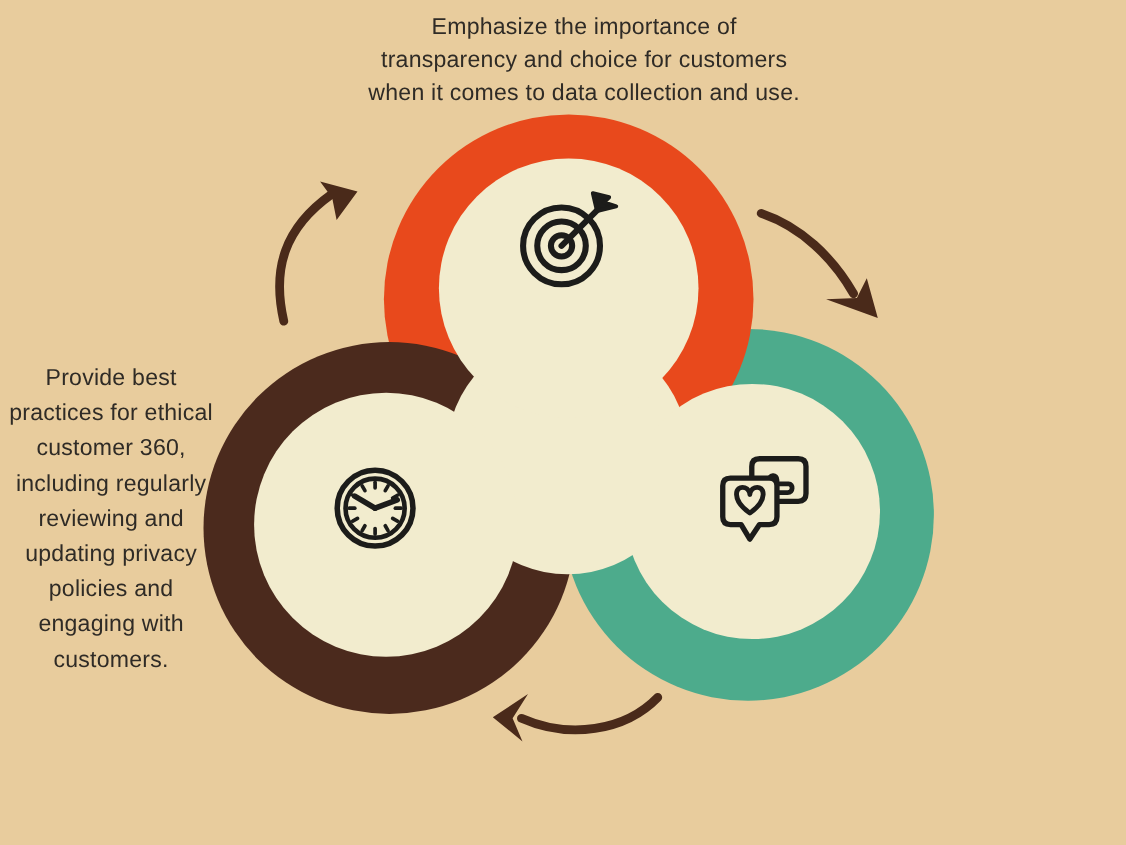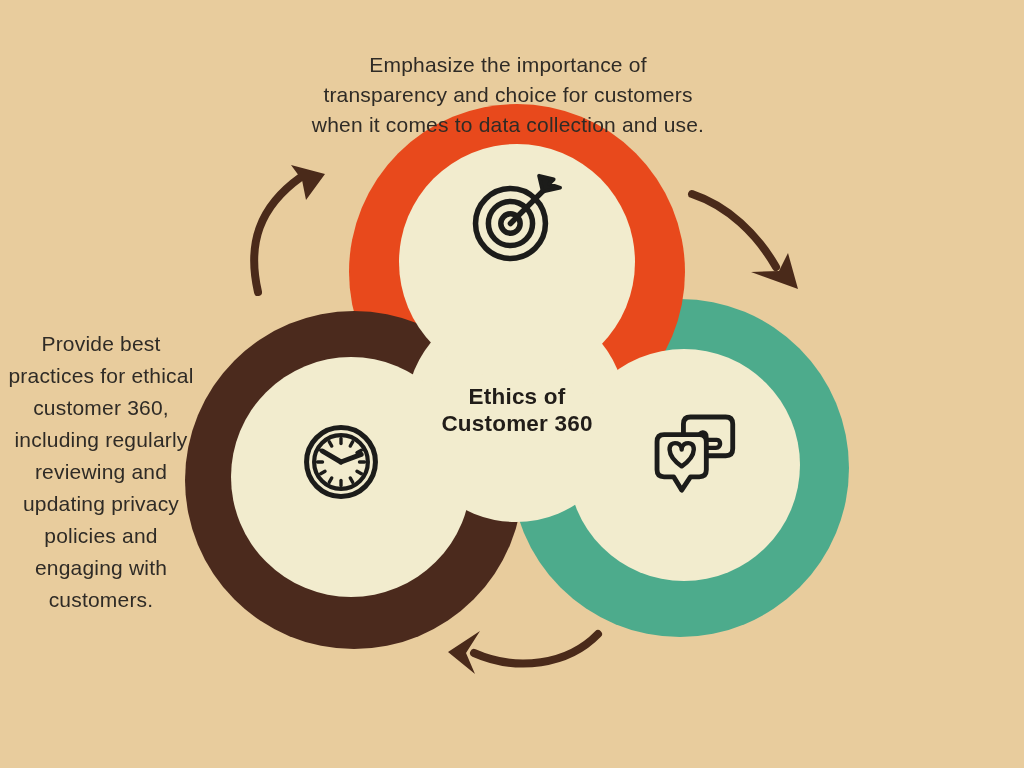--- a/index.html
+++ b/index.html
@@ -5,21 +5,21 @@
   html,body { margin:0; padding:0; }
   .canvas {
     position:relative; width:1024px; height:768px; overflow:hidden;
     font-family:"Liberation Sans", sans-serif;
   }
   .layer { position:absolute; left:0; top:0; }
   .note {
     position:absolute; white-space:pre-line; text-align:center;
     color:#2f2b26; font-size:21px; letter-spacing:0.2px;
   }
-  .note-top   { left:248px; top:10px;  width:520px; line-height:30px;margin-top:40px; }
+  .note-top   { left:271px; top:10px;  width:520px; line-height:30px; }
   .note-left  { left:-12px; top:328px; width:226px; line-height:32px; }
   .note-br    { left:607px; top:536px; width:380px; line-height:32px; }
   .center-title {
     position:absolute; left:407px; top:383px; width:220px;
     text-align:center; font-weight:bold; font-size:22.5px; line-height:27px;
     color:#211d19; white-space:pre-line; letter-spacing:0.2px;
   }
 </style>
 </head>
 <body>
@@ -97,15 +97,13 @@
 practices for ethical
 customer 360,
 including regularly
 reviewing and
 updating privacy
 policies and
 engaging with
 customers.</div>
 
 
-  <div class="center-title">Ethics of
-Customer 360</div>
 </div>
 
 </body></html>

